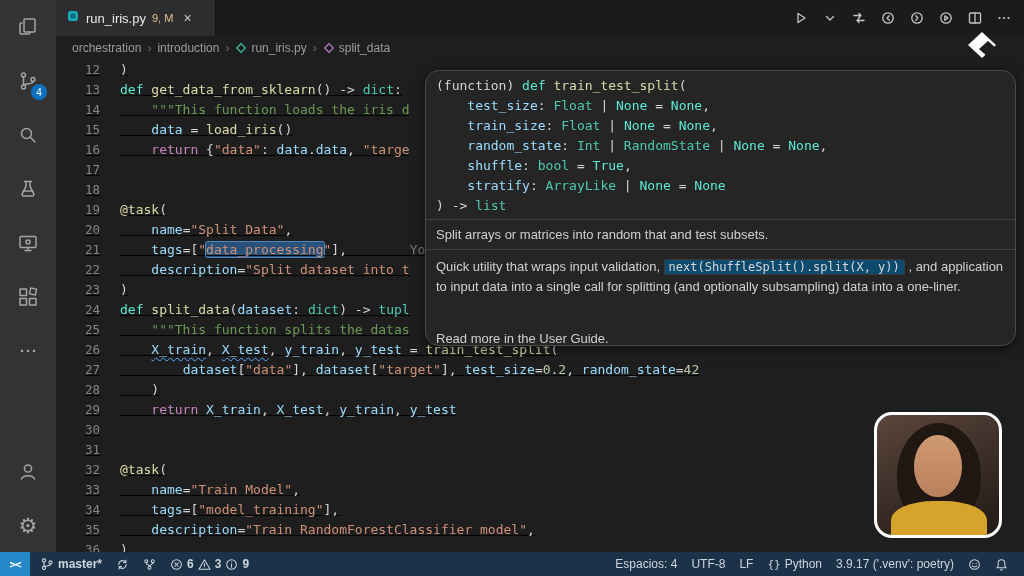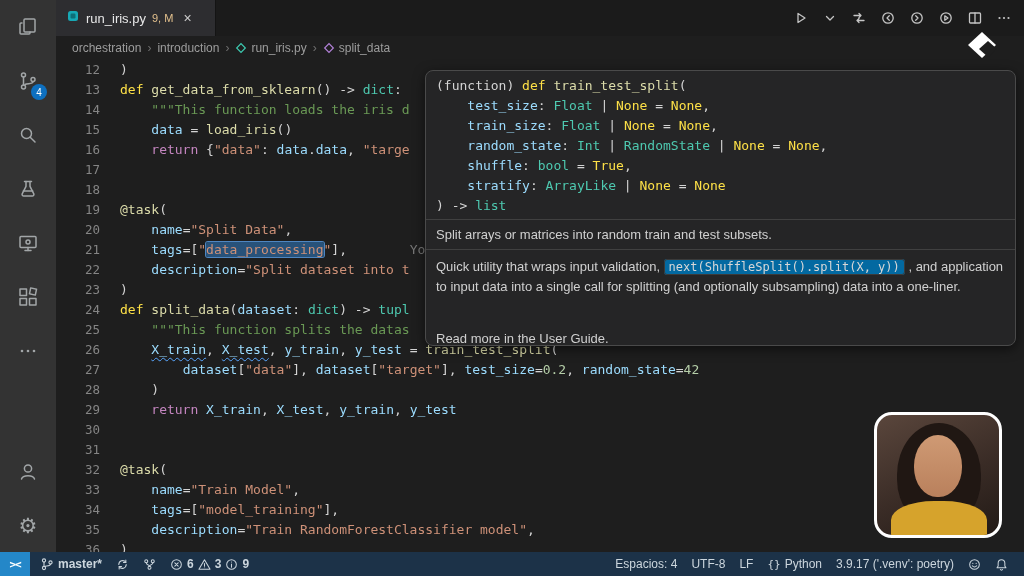--- a/index.html
+++ b/index.html
@@ -31,41 +31,41 @@
 
   
   .breadcrumbs{position:absolute;left:56px;top:36px;right:0;height:24px;background:#1e1e1e;
     display:flex;align-items:center;gap:6px;padding-left:16px;font-size:12px;color:#9d9d9d;z-index:4;}
   .bc-item{display:flex;align-items:center;gap:4px;cursor:pointer;}
   .bc-sep{color:#6e6e6e;}
 
   
   .editor{position:absolute;left:56px;top:60px;right:0;bottom:24px;background:#1e1e1e;overflow:hidden;
     font-family:"DejaVu Sans Mono",monospace;font-size:13px;z-index:1;}
-  .code-line{display:flex;height:20px;line-height:20px;}
+  .code-line{display:flex;height:20px;line-height:20px;text-decoration:underline;}
   .gutter{width:44px;flex:none;text-align:right;padding-right:20px;color:#858585;font-size:12.5px;}
   .code-text{white-space:pre;}
-  .tk-kw{color:#fde047}.tk-ctrl{color:#c586c0}.tk-fn{color:#dcdcaa}.tk-str{color:#ce9178}
+  .tk-kw{color:#5eead4}.tk-ctrl{color:#c586c0}.tk-fn{color:#dcdcaa}.tk-str{color:#ce9178}
   .tk-var{color:#9cdcfe}.tk-num{color:#b5cea8}.tk-type{color:#4ec9b0}.tk-doc{color:#6a9955}
   .tk-def{color:#d4d4d4}.tk-ghost{color:#767676}
   .tk-sel{background:#28527a;box-shadow:0 0 0 1px #4e86c1;border-radius:2px;}
   .tk-sq{text-decoration:underline wavy #58a6ff;text-decoration-thickness:1px;text-underline-offset:3px;}
 
   
   .hover{position:absolute;left:425px;top:70px;width:591px;height:276px;background:#252526;
-    border:1px solid #4a4a4a;border-radius:8px;overflow:hidden;z-index:20;
+    border:1px solid #4a4a4a;border-radius:14px;overflow:hidden;z-index:20;
     box-shadow:0 3px 12px rgba(0,0,0,.55);box-sizing:border-box;}
   .hover-sig{padding:5px 10px 3px;font-family:"DejaVu Sans Mono",monospace;font-size:13px;
     line-height:20px;border-bottom:1px solid #404040;}
   .sig-line{white-space:pre;}
   .hover-summary{padding:7px 10px;font-size:13px;color:#d0d0d0;border-bottom:1px solid #404040;}
   .hover-detail{padding:7px 10px 5px;font-size:13px;color:#d0d0d0;line-height:19px;}
   .hover-more{padding:2px 10px;font-size:13px;color:#d0d0d0;margin-top:28px;}
   .hv-txt{color:#d0d0d0;}
-  .hv-code{font-family:"DejaVu Sans Mono",monospace;font-size:12px;background:#0369a1;
+  .hv-code{font-family:"DejaVu Sans Mono",monospace;font-size:12px;background:#0c4a6e;
     border:1px solid #3a3a3a;border-radius:3px;padding:0 4px;color:#d7d7d7;}
 
   
   .corner-logo{position:absolute;right:26px;top:31px;width:32px;height:28px;z-index:25;}
 
   
   .webcam{position:absolute;right:22px;bottom:38px;width:122px;height:120px;border:3px solid #ffffff;
     border-radius:18px;overflow:hidden;z-index:40;
     background:linear-gradient(155deg,#5a463c 0%,#3a2c26 55%,#221a16 100%);}
   .wc-hair{position:absolute;left:20px;top:8px;width:84px;height:104px;background:#201713;
@@ -352,21 +352,21 @@
   <div class="hover">
     <div class="hover-sig" id="hover-signature">
         <div class="sig-line"><span class="tk-def">(function) </span><span class="tk-kw">def </span><span class="tk-fn">train_test_split</span><span class="tk-def">(</span></div>
         <div class="sig-line"><span class="tk-def">    </span><span class="tk-var">test_size</span><span class="tk-def">: </span><span class="tk-type">Float</span><span class="tk-def"> | </span><span class="tk-kw">None</span><span class="tk-def"> = </span><span class="tk-kw">None</span><span class="tk-def">,</span></div>
         <div class="sig-line"><span class="tk-def">    </span><span class="tk-var">train_size</span><span class="tk-def">: </span><span class="tk-type">Float</span><span class="tk-def"> | </span><span class="tk-kw">None</span><span class="tk-def"> = </span><span class="tk-kw">None</span><span class="tk-def">,</span></div>
         <div class="sig-line"><span class="tk-def">    </span><span class="tk-var">random_state</span><span class="tk-def">: </span><span class="tk-type">Int</span><span class="tk-def"> | </span><span class="tk-type">RandomState</span><span class="tk-def"> | </span><span class="tk-kw">None</span><span class="tk-def"> = </span><span class="tk-kw">None</span><span class="tk-def">,</span></div>
         <div class="sig-line"><span class="tk-def">    </span><span class="tk-var">shuffle</span><span class="tk-def">: </span><span class="tk-type">bool</span><span class="tk-def"> = </span><span class="tk-kw">True</span><span class="tk-def">,</span></div>
         <div class="sig-line"><span class="tk-def">    </span><span class="tk-var">stratify</span><span class="tk-def">: </span><span class="tk-type">ArrayLike</span><span class="tk-def"> | </span><span class="tk-kw">None</span><span class="tk-def"> = </span><span class="tk-kw">None</span></div>
         <div class="sig-line"><span class="tk-def">) </span><span class="tk-def">-&gt; </span><span class="tk-type">list</span></div>
       </div>
-    <div class="hover-summary">Split arrays or matrices into random train and test subsets.</div>
+    <div class="hover-summary">Split arrays or matrices into random that and test subsets.</div>
     <div class="hover-detail" id="hover-detail"><span class="hv-txt">Quick utility that wraps input validation, </span><span class="hv-code">next(ShuffleSplit().split(X, y))</span><span class="hv-txt"> , and application to input data into a single call for splitting (and optionally subsampling) data into a one-liner.</span></div>
     <div class="hover-more">Read more in the User Guide.</div>
   </div>
 
   <div class="corner-logo">
     <svg width="32" height="28" viewBox="0 0 32 28">
       <path d="M16 1 L30 14 L16 27 L2 14 Z" fill="#ffffff"></path>
       <path d="M22 10 L31 18 L22 26 L13 18 Z" fill="#1e1e1e"></path>
     </svg>
   </div>

